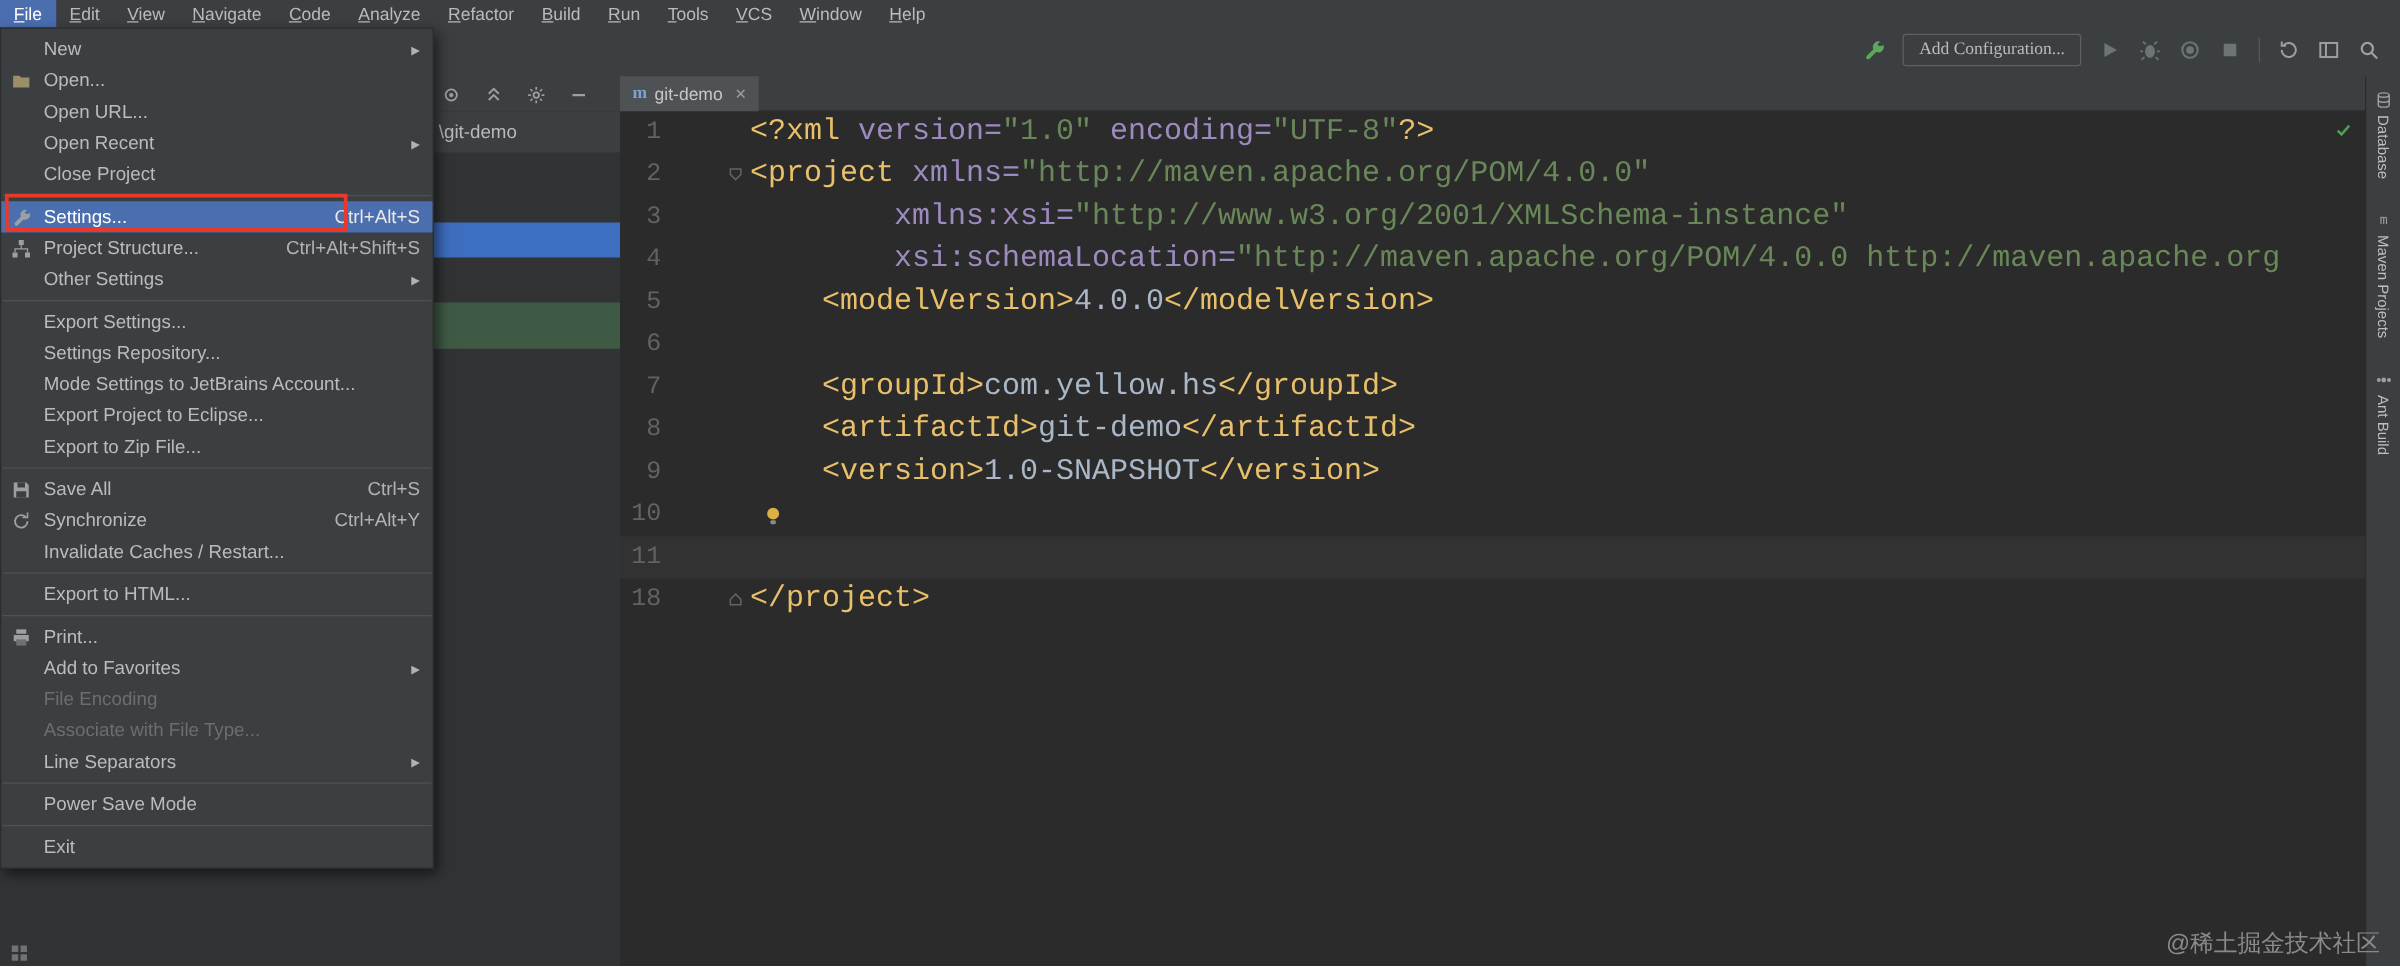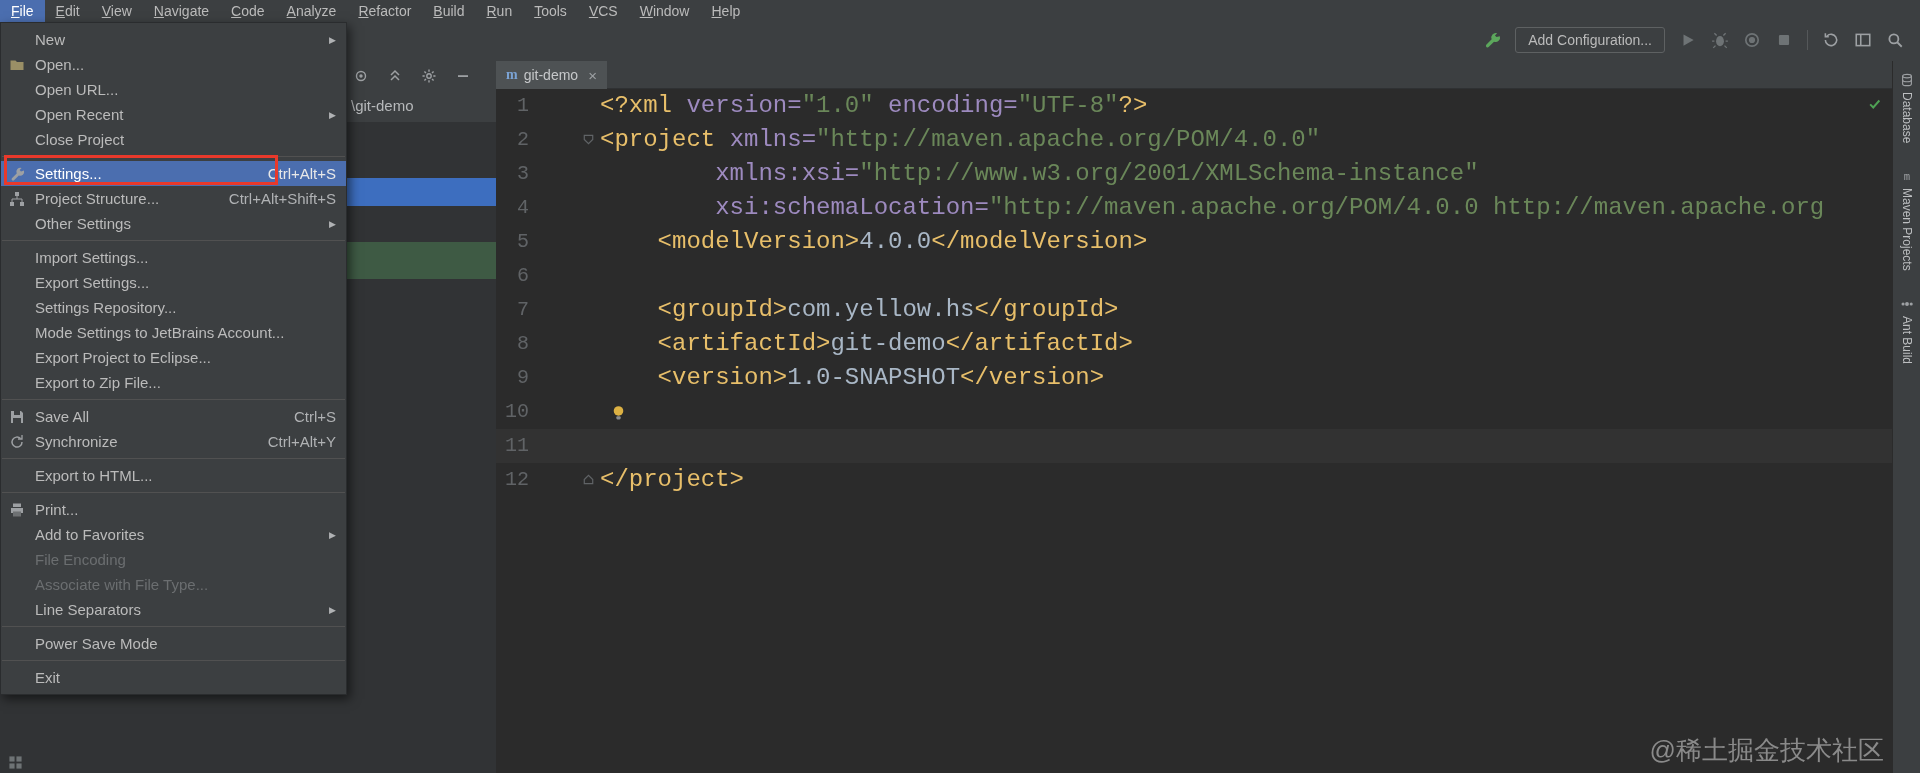--- a/index.html
+++ b/index.html
@@ -14,21 +14,21 @@
 
   .header{position:absolute;top:0;left:0;width:1920px;height:89px;background:var(--panel-bg)}
 
   .menubar{position:absolute;top:0;left:0;height:22px;display:flex;align-items:flex-start;z-index:6;color:var(--menu-text);font-size:14px}
   .mb-item{padding:0 11px;height:22px;line-height:22px;white-space:nowrap;cursor:default}
   .mb-item.active{background:var(--menu-selection);color:#fff}
 
   .toolbar-right{position:absolute;top:24px;right:16px;height:32px;display:flex;gap:14px;align-items:center;z-index:5}
   .tb-group{display:flex;gap:14px;align-items:center}
   .tb-div{width:1px;height:20px;background:#55585a}
-  .add-config-btn{border:1px solid #5e6162;border-radius:3px;color:var(--menu-text);font-size:14px;padding:4px 12px;background:transparent;font-family:Liberation Sans, sans-serif;cursor:default}
+  .add-config-btn{border:1px solid #5e6162;border-radius:3px;color:var(--menu-text);font-size:14px;padding:4px 12px;background:transparent;font-family:Liberation Serif, serif;cursor:default}
   .icon{display:inline-flex;align-items:center;justify-content:center;line-height:0}
 
   .pp-tools{position:absolute;top:63px;left:353px;height:26px;display:flex;gap:18px;align-items:center;z-index:2}
 
   .tabbar{position:absolute;top:61px;left:496px;right:28px;height:28px;border-bottom:1px solid #2f3133;z-index:2}
   .tab{display:inline-flex;align-items:center;gap:6px;height:28px;padding:0 10px;background:#4e5254;color:#c6c8ca;font-size:14px;cursor:default}
   .tab-m{color:#7ba3d4;font-weight:bold;font-size:14px;font-family:"Liberation Serif",serif}
   .tab-close{color:#9da0a3;font-size:15px;margin-left:4px;cursor:pointer}
 
   .project-panel{position:absolute;left:0;top:89px;width:496px;bottom:0;background:#313335;z-index:1}
@@ -57,21 +57,21 @@
   .menu-item.selected{background:var(--menu-selection);color:#fff}
   .menu-item.selected .mi-shortcut{color:#e8e8e8}
   .menu-item.disabled{color:var(--disabled-text)}
   .mi-icon{width:26px;flex:none;display:inline-flex;align-items:center;line-height:0}
   .mi-label{flex:1}
   .mi-shortcut{color:#b0b2b4;font-size:15px;margin-left:20px}
   .mi-arrow{width:14px;text-align:right;font-size:9px;color:#b0b2b4}
   .menu-sep{height:1px;background:#515151;margin:4px 1px}
   .red-box{position:absolute;left:3px;top:132px;width:274px;height:30px;border:3px solid var(--annotation-red);z-index:3;pointer-events:none}
 
-  .watermark{position:absolute;right:36px;bottom:5px;color:#8a8a8a;font-size:26px;z-index:8}
+  .watermark{position:absolute;right:16px;bottom:5px;color:#8a8a8a;font-size:19px;z-index:8}
   .status-icon{position:absolute;left:8px;bottom:3px;z-index:8;line-height:0}
 </style>
 </head>
 <body>
 
 <div class="header"></div>
 
 <div class="menubar">
     <div class="mb-item active"><u>F</u>ile</div>
     <div class="mb-item"><u>E</u>dit</div>
@@ -196,21 +196,21 @@
       <div class="code-line"><span class="ln">5</span><span class="fold"></span><span class="code-text"><span class="c-plain">    </span><span class="c-tag">&lt;modelVersion&gt;</span><span class="c-plain">4.0.0</span><span class="c-tag">&lt;/modelVersion&gt;</span></span></div>
       <div class="code-line"><span class="ln">6</span><span class="fold"></span><span class="code-text"></span></div>
       <div class="code-line"><span class="ln">7</span><span class="fold"></span><span class="code-text"><span class="c-plain">    </span><span class="c-tag">&lt;groupId&gt;</span><span class="c-plain">com.yellow.hs</span><span class="c-tag">&lt;/groupId&gt;</span></span></div>
       <div class="code-line"><span class="ln">8</span><span class="fold"></span><span class="code-text"><span class="c-plain">    </span><span class="c-tag">&lt;artifactId&gt;</span><span class="c-plain">git-demo</span><span class="c-tag">&lt;/artifactId&gt;</span></span></div>
       <div class="code-line"><span class="ln">9</span><span class="fold"></span><span class="code-text"><span class="c-plain">    </span><span class="c-tag">&lt;version&gt;</span><span class="c-plain">1.0-SNAPSHOT</span><span class="c-tag">&lt;/version&gt;</span></span></div>
       <div class="code-line"><span class="ln">10</span><span class="fold"></span><span class="code-text"></span><span class="bulb"><svg width="17" height="17" viewBox="0 0 16 16">
             <circle cx="8" cy="6.5" r="4.5" fill="#dcb143"></circle>
             <rect x="6" y="11.5" width="4" height="3" rx="1" fill="#8a8d8f"></rect>
           </svg></span></div>
       <div class="code-line caret"><span class="ln">11</span><span class="fold"></span><span class="code-text"></span></div>
-      <div class="code-line"><span class="ln">12</span><span class="fold"><span class="icon"><svg width="15" height="15" viewBox="0 0 16 16">
+      <div class="code-line"><span class="ln">18</span><span class="fold"><span class="icon"><svg width="15" height="15" viewBox="0 0 16 16">
               <polygon points="3.5,12.5 12.5,12.5 12.5,8 8,3.5 3.5,8" fill="none" stroke="#606366" stroke-width="1.3"></polygon>
             </svg></span></span><span class="code-text"><span class="c-tag">&lt;/project&gt;</span></span></div>
     </div>
   <span class="inspect" id="inspect-ic"><svg width="14" height="14" viewBox="0 0 16 16" fill="none" stroke="#4fa254" stroke-width="2.2">
         <path d="M2.5 8.5l3.5 3.5 7-8"></path>
       </svg></span>
 </div>
 
 <div class="right-stripe" id="right-stripe">
     <div class="stripe-btn">
@@ -296,24 +296,20 @@
         <span class="mi-shortcut">Ctrl+Alt+Shift+S</span>
       </div>
       <div class="menu-item">
         <span class="mi-icon"></span>
         <span class="mi-label">Other Settings</span>
         <span class="mi-arrow">▶</span>
       </div>
       <div class="menu-sep"></div>
       <div class="menu-item">
         <span class="mi-icon"></span>
-        <span class="mi-label">Import Settings...</span>
-      </div>
-      <div class="menu-item">
-        <span class="mi-icon"></span>
         <span class="mi-label">Export Settings...</span>
       </div>
       <div class="menu-item">
         <span class="mi-icon"></span>
         <span class="mi-label">Settings Repository...</span>
       </div>
       <div class="menu-item">
         <span class="mi-icon"></span>
         <span class="mi-label">Mode Settings to JetBrains Account...</span>
       </div>
@@ -339,20 +335,24 @@
       </div>
       <div class="menu-item">
         <span class="mi-icon">
           <svg width="16" height="16" viewBox="0 0 16 16" fill="none" stroke="#9da0a3" stroke-width="1.5">
             <path d="M13 8a5 5 0 1 1-1.5-3.5"></path>
             <path d="M13 1v4h-4" stroke-width="1.3"></path>
           </svg>
         </span>
         <span class="mi-label">Synchronize</span>
         <span class="mi-shortcut">Ctrl+Alt+Y</span>
+      </div>
+      <div class="menu-item">
+        <span class="mi-icon"></span>
+        <span class="mi-label">Invalidate Caches / Restart...</span>
       </div>
       <div class="menu-sep"></div>
       <div class="menu-item">
         <span class="mi-icon"></span>
         <span class="mi-label">Export to HTML...</span>
       </div>
       <div class="menu-sep"></div>
       <div class="menu-item">
         <span class="mi-icon">
           <svg width="16" height="16" viewBox="0 0 16 16">

